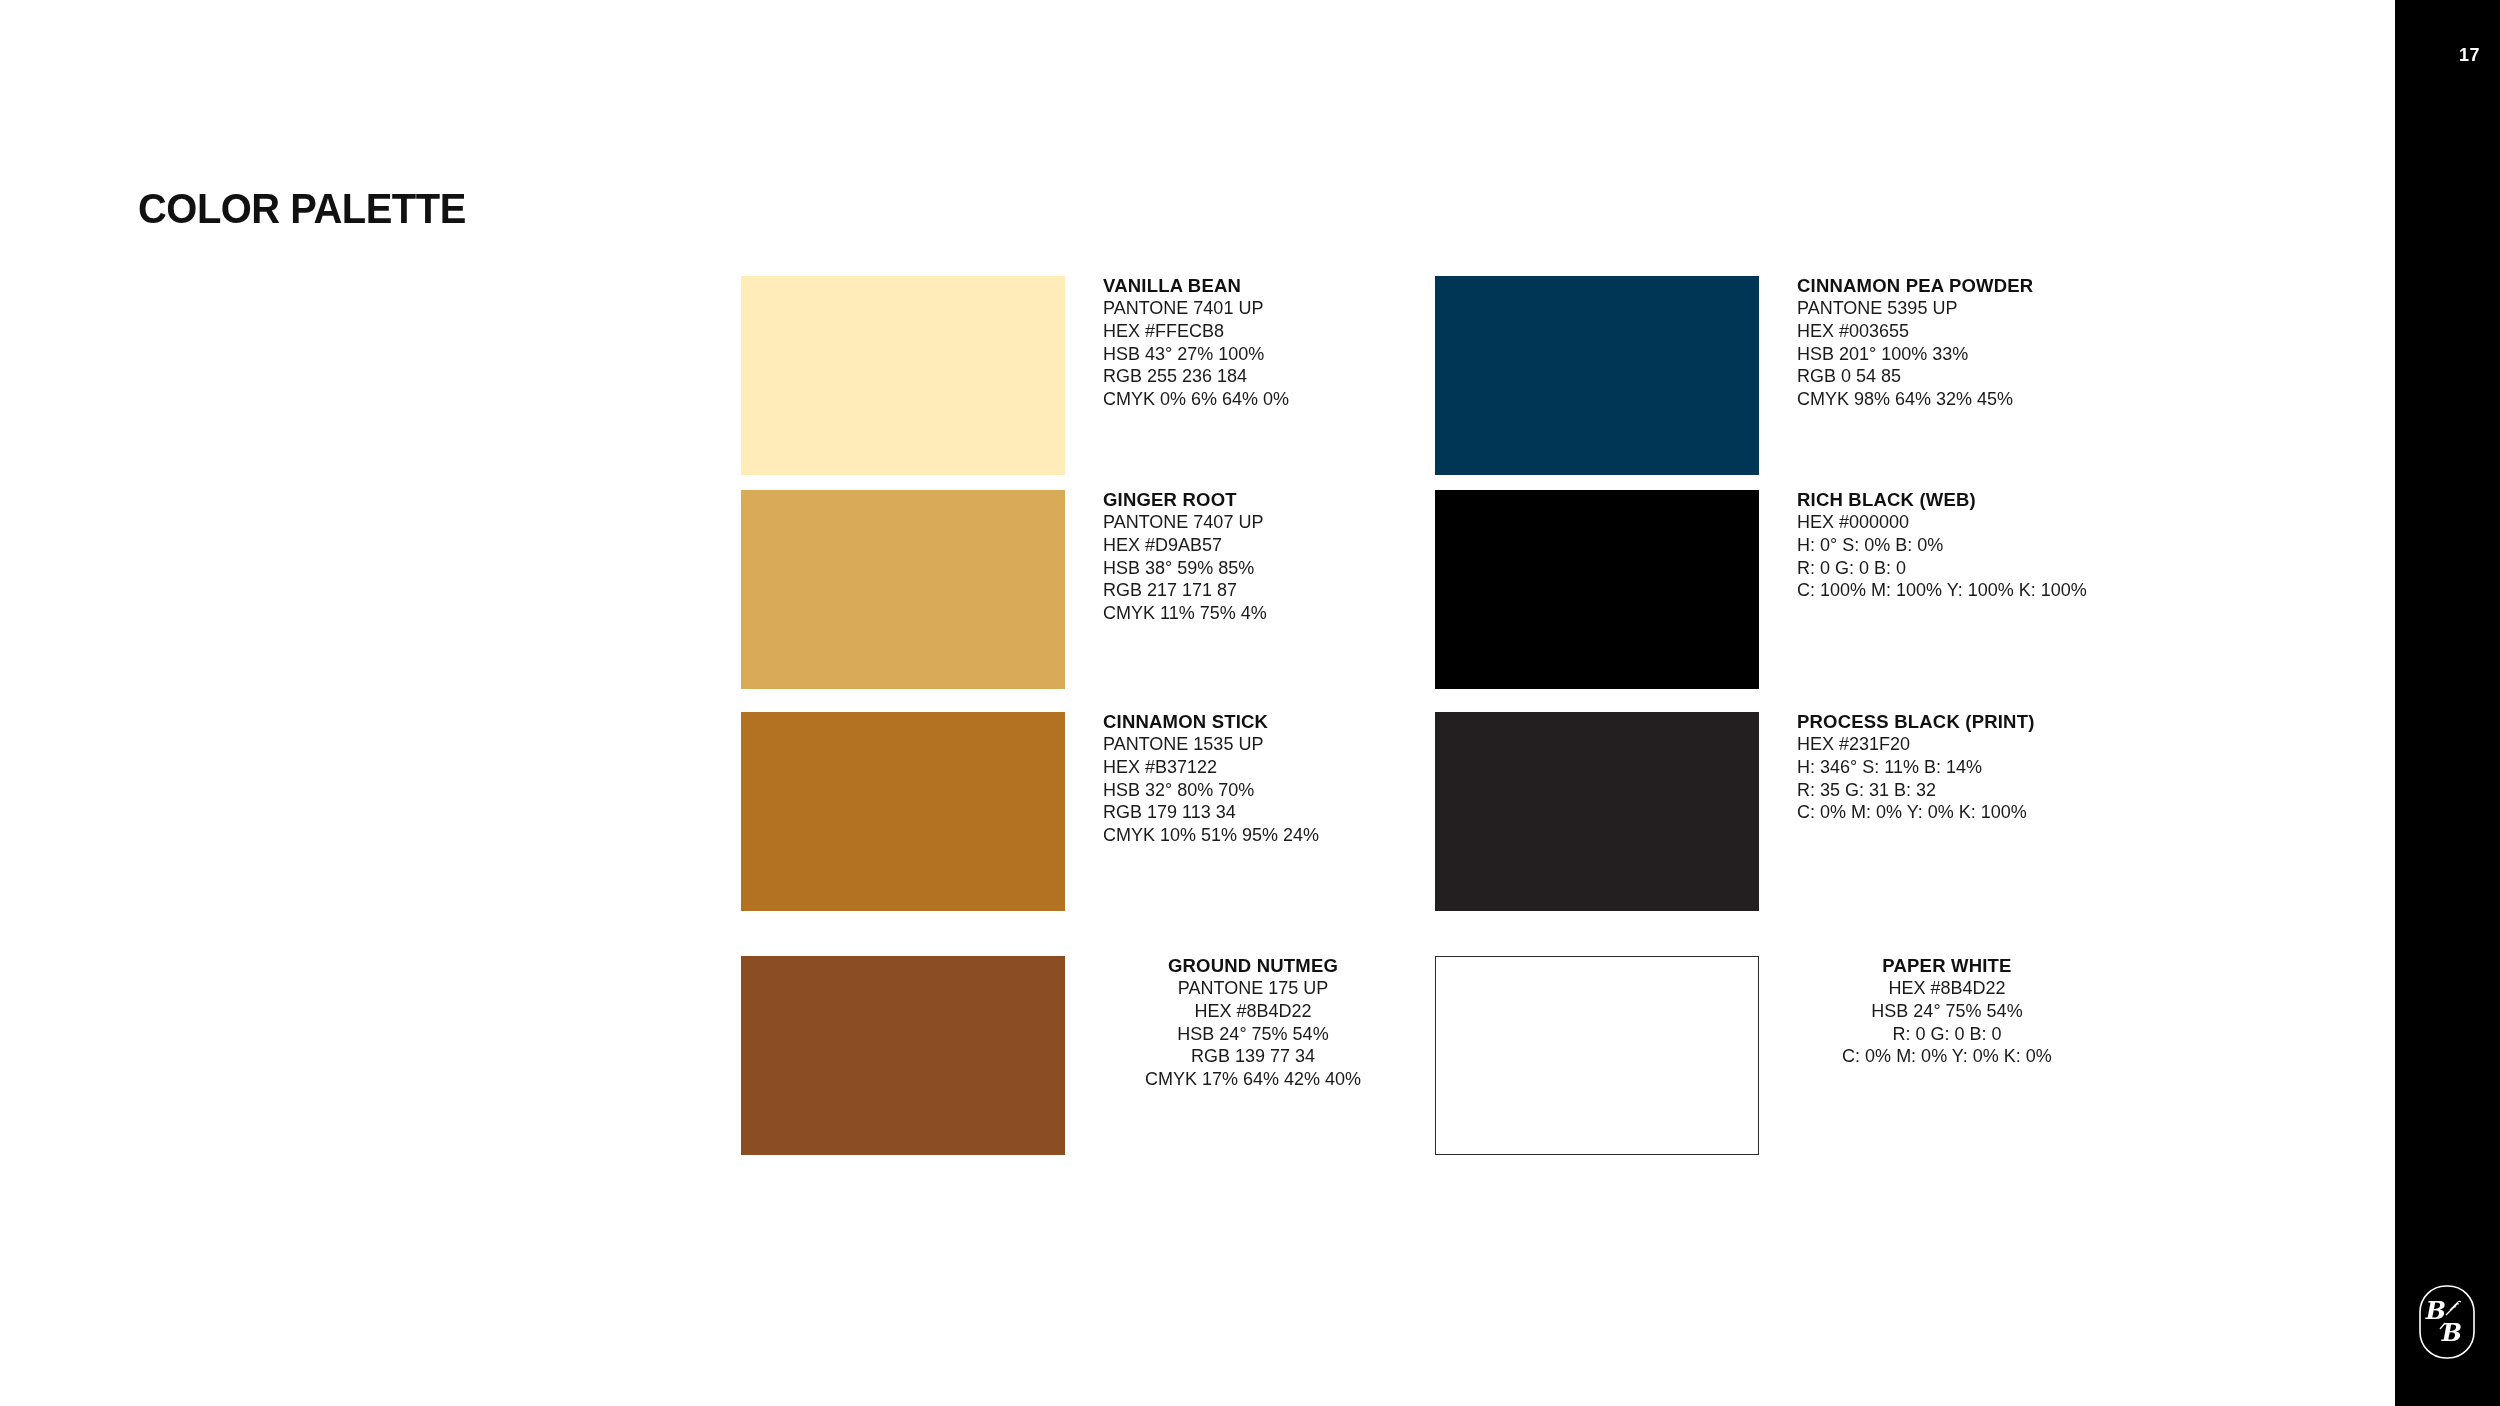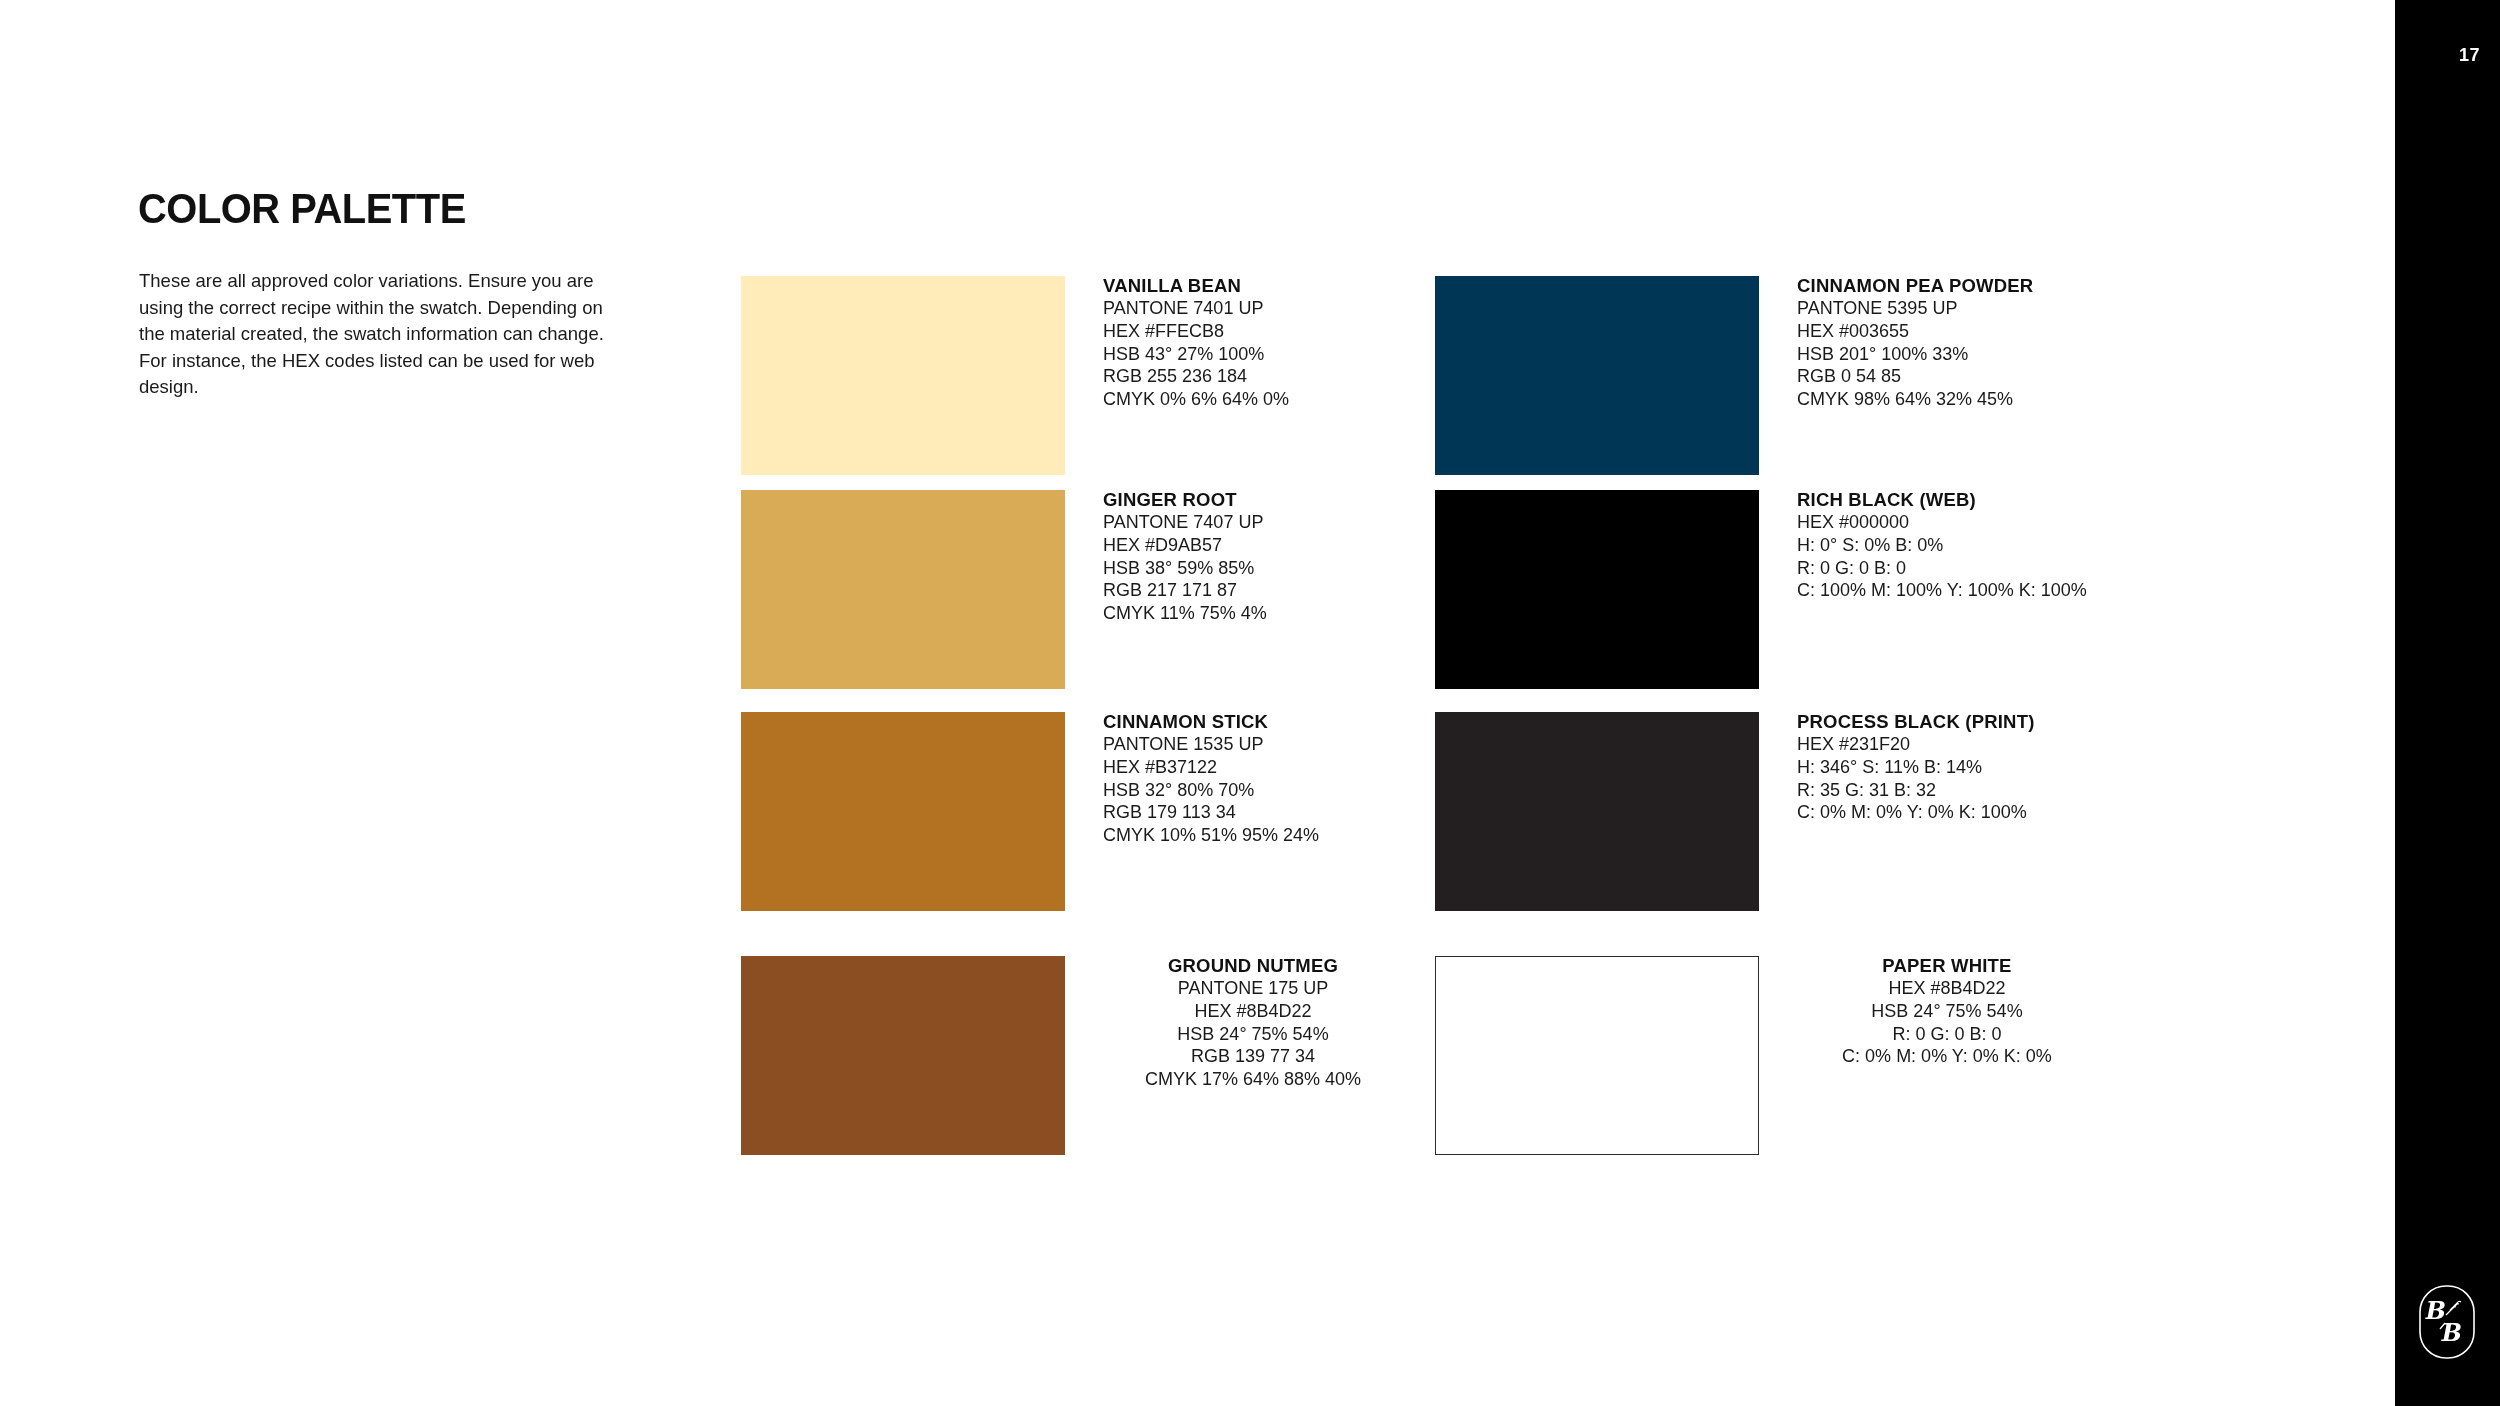--- a/index.html
+++ b/index.html
@@ -101,21 +101,20 @@
     white-space:nowrap;
   }
 </style>
 </head>
 <body>
 
 <div class="page">
 
   <div class="headline">COLOR PALETTE</div>
 
-  <div class="intro">These are all approved color variations. Ensure you are using the correct recipe within the swatch. Depending on the material created, the swatch information can change. For instance, the HEX codes listed can be used for web design.</div>
 
   <div class="grid">
     <div class="col col-left" id="col-left">
         <div class="entry r0">
           <div class="chip" style="background: rgb(255, 236, 184);"></div>
           <div class="info">
             <div class="swatch-name">VANILLA BEAN</div>
             <div class="spec">PANTONE 7401 UP</div>
             <div class="spec">HEX #FFECB8</div>
             <div class="spec">HSB 43° 27% 100%</div>
@@ -146,21 +145,21 @@
           </div>
         </div>
         <div class="entry r3">
           <div class="chip" style="background: rgb(139, 77, 34);"></div>
           <div class="info">
             <div class="swatch-name">GROUND NUTMEG</div>
             <div class="spec">PANTONE 175 UP</div>
             <div class="spec">HEX #8B4D22</div>
             <div class="spec">HSB 24° 75% 54%</div>
             <div class="spec">RGB 139 77 34</div>
-            <div class="spec">CMYK 17% 64% 88% 40%</div>
+            <div class="spec">CMYK 17% 64% 42% 40%</div>
           </div>
         </div>
       </div>
     <div class="col col-right" id="col-right">
         <div class="entry r0">
           <div class="chip" style="background: rgb(0, 54, 85);"></div>
           <div class="info">
             <div class="swatch-name">CINNAMON PEA POWDER</div>
             <div class="spec">PANTONE 5395 UP</div>
             <div class="spec">HEX #003655</div>

